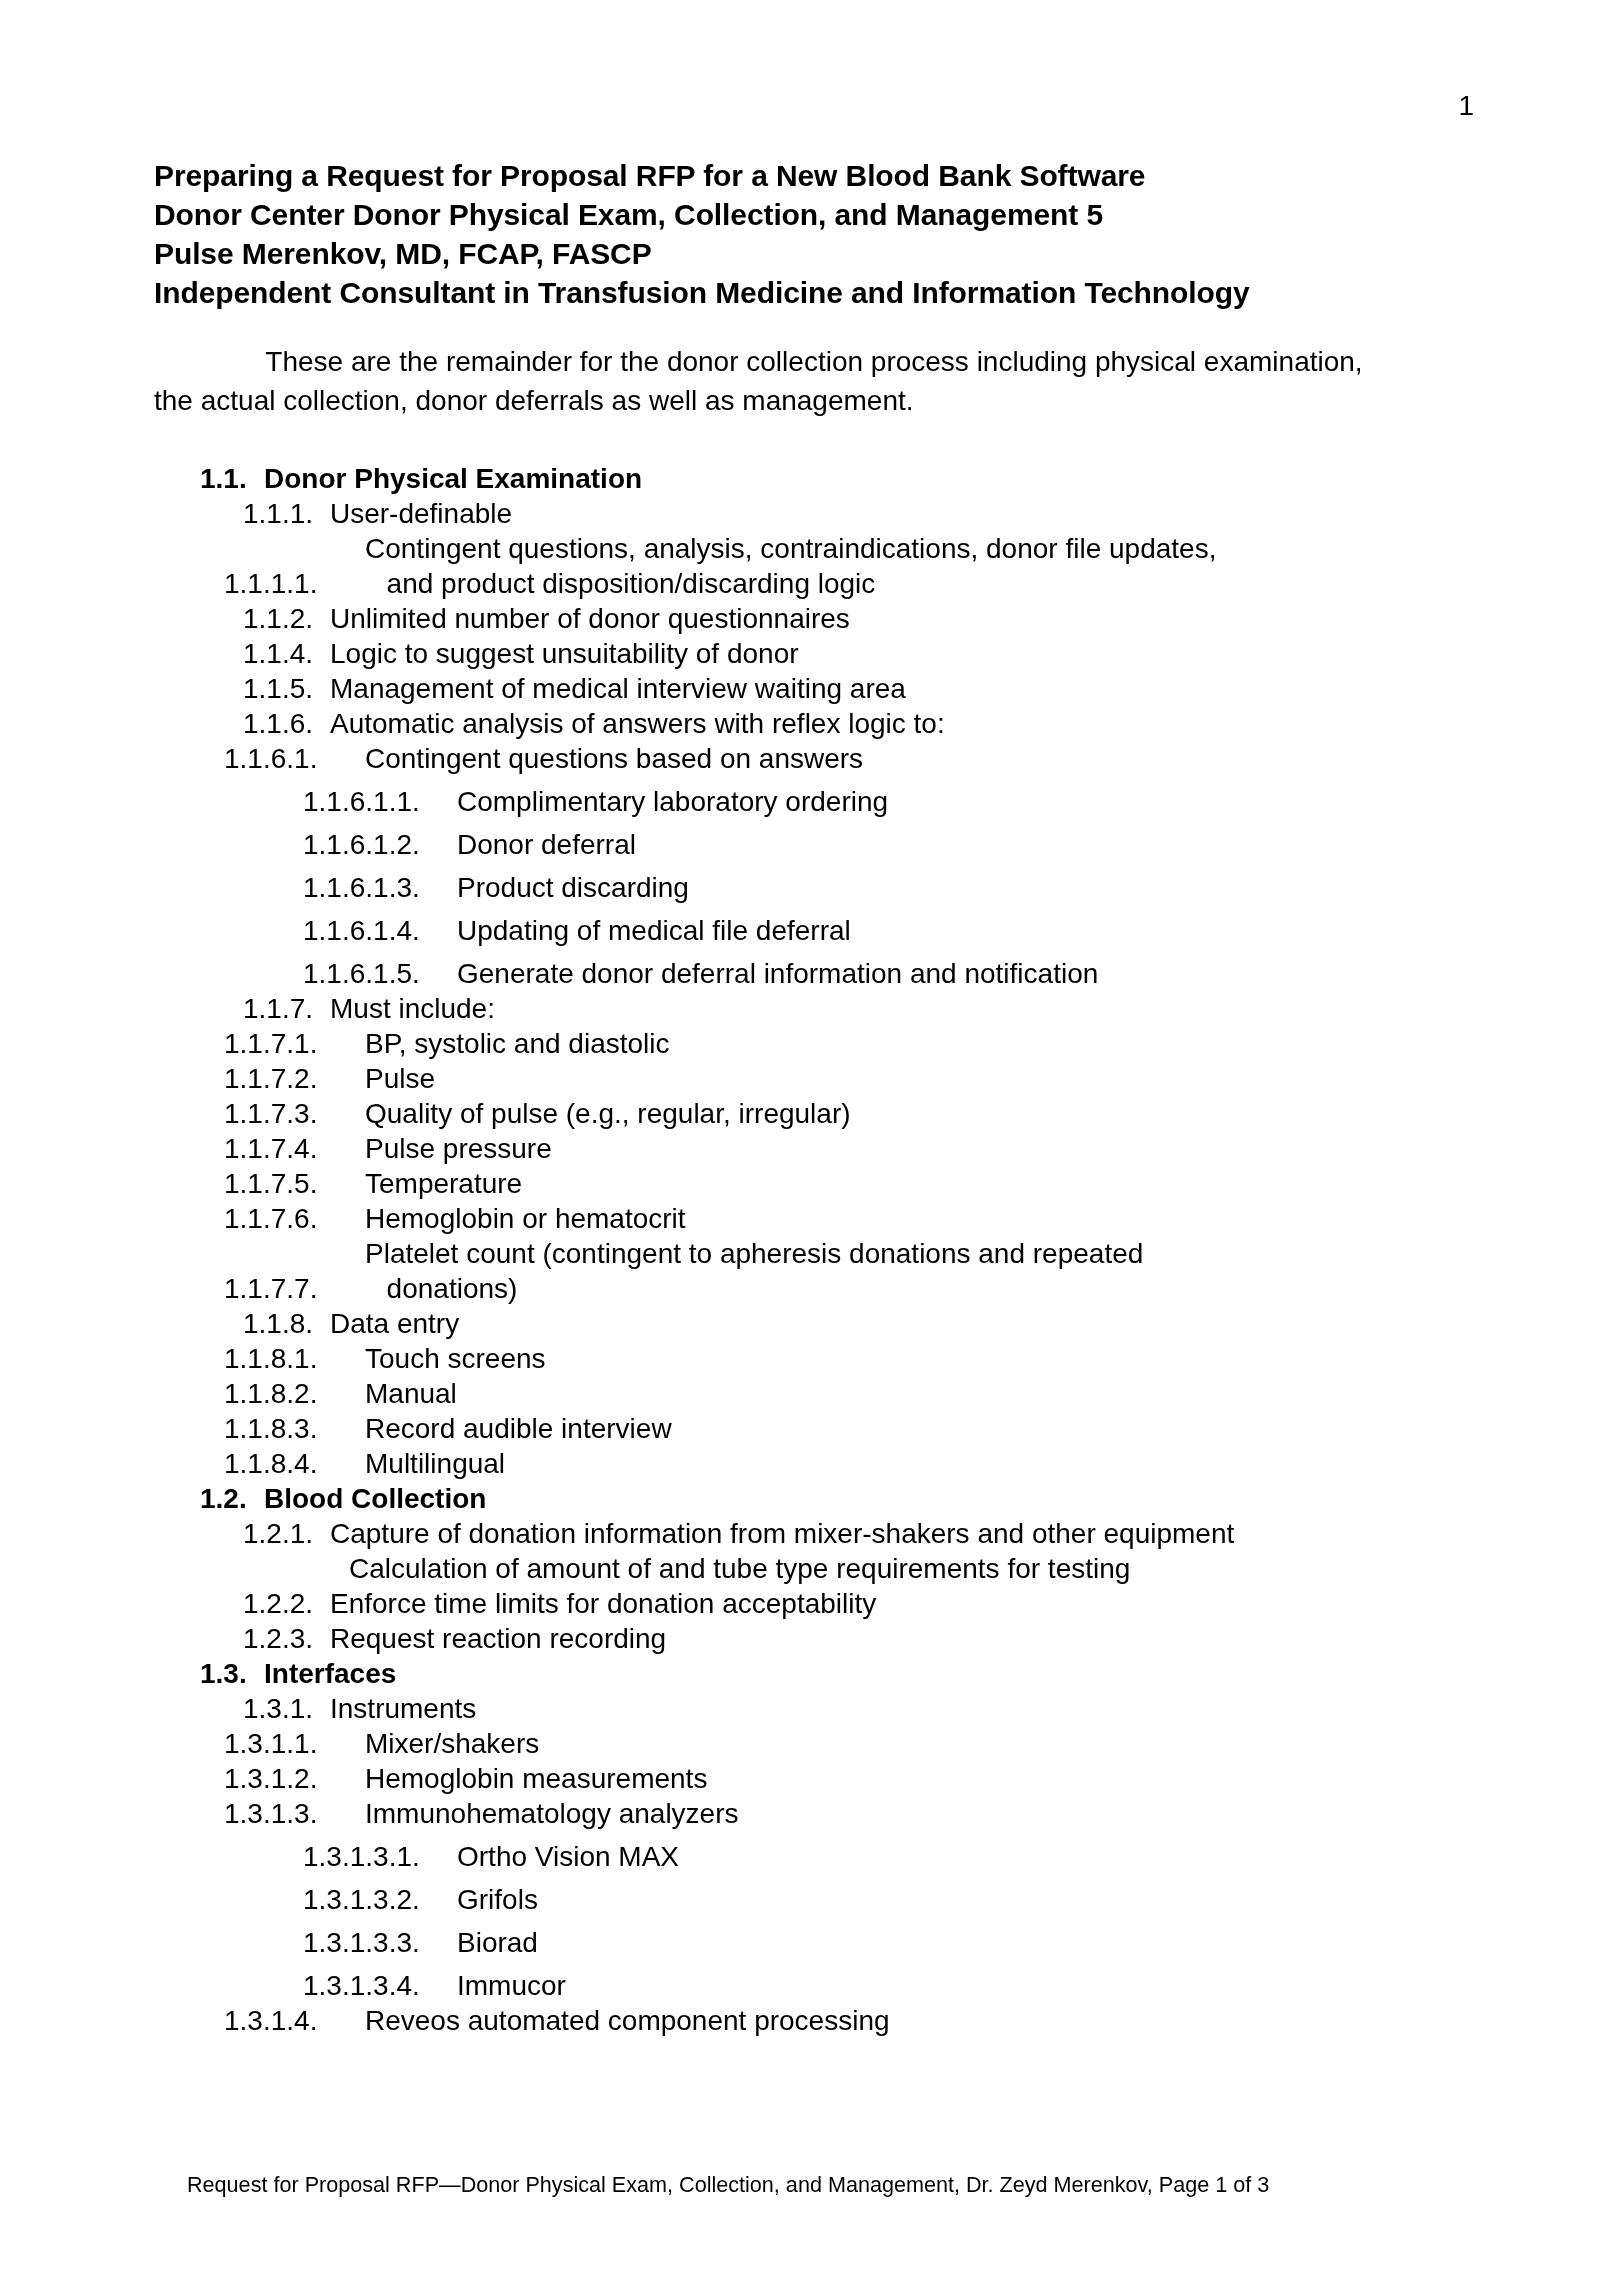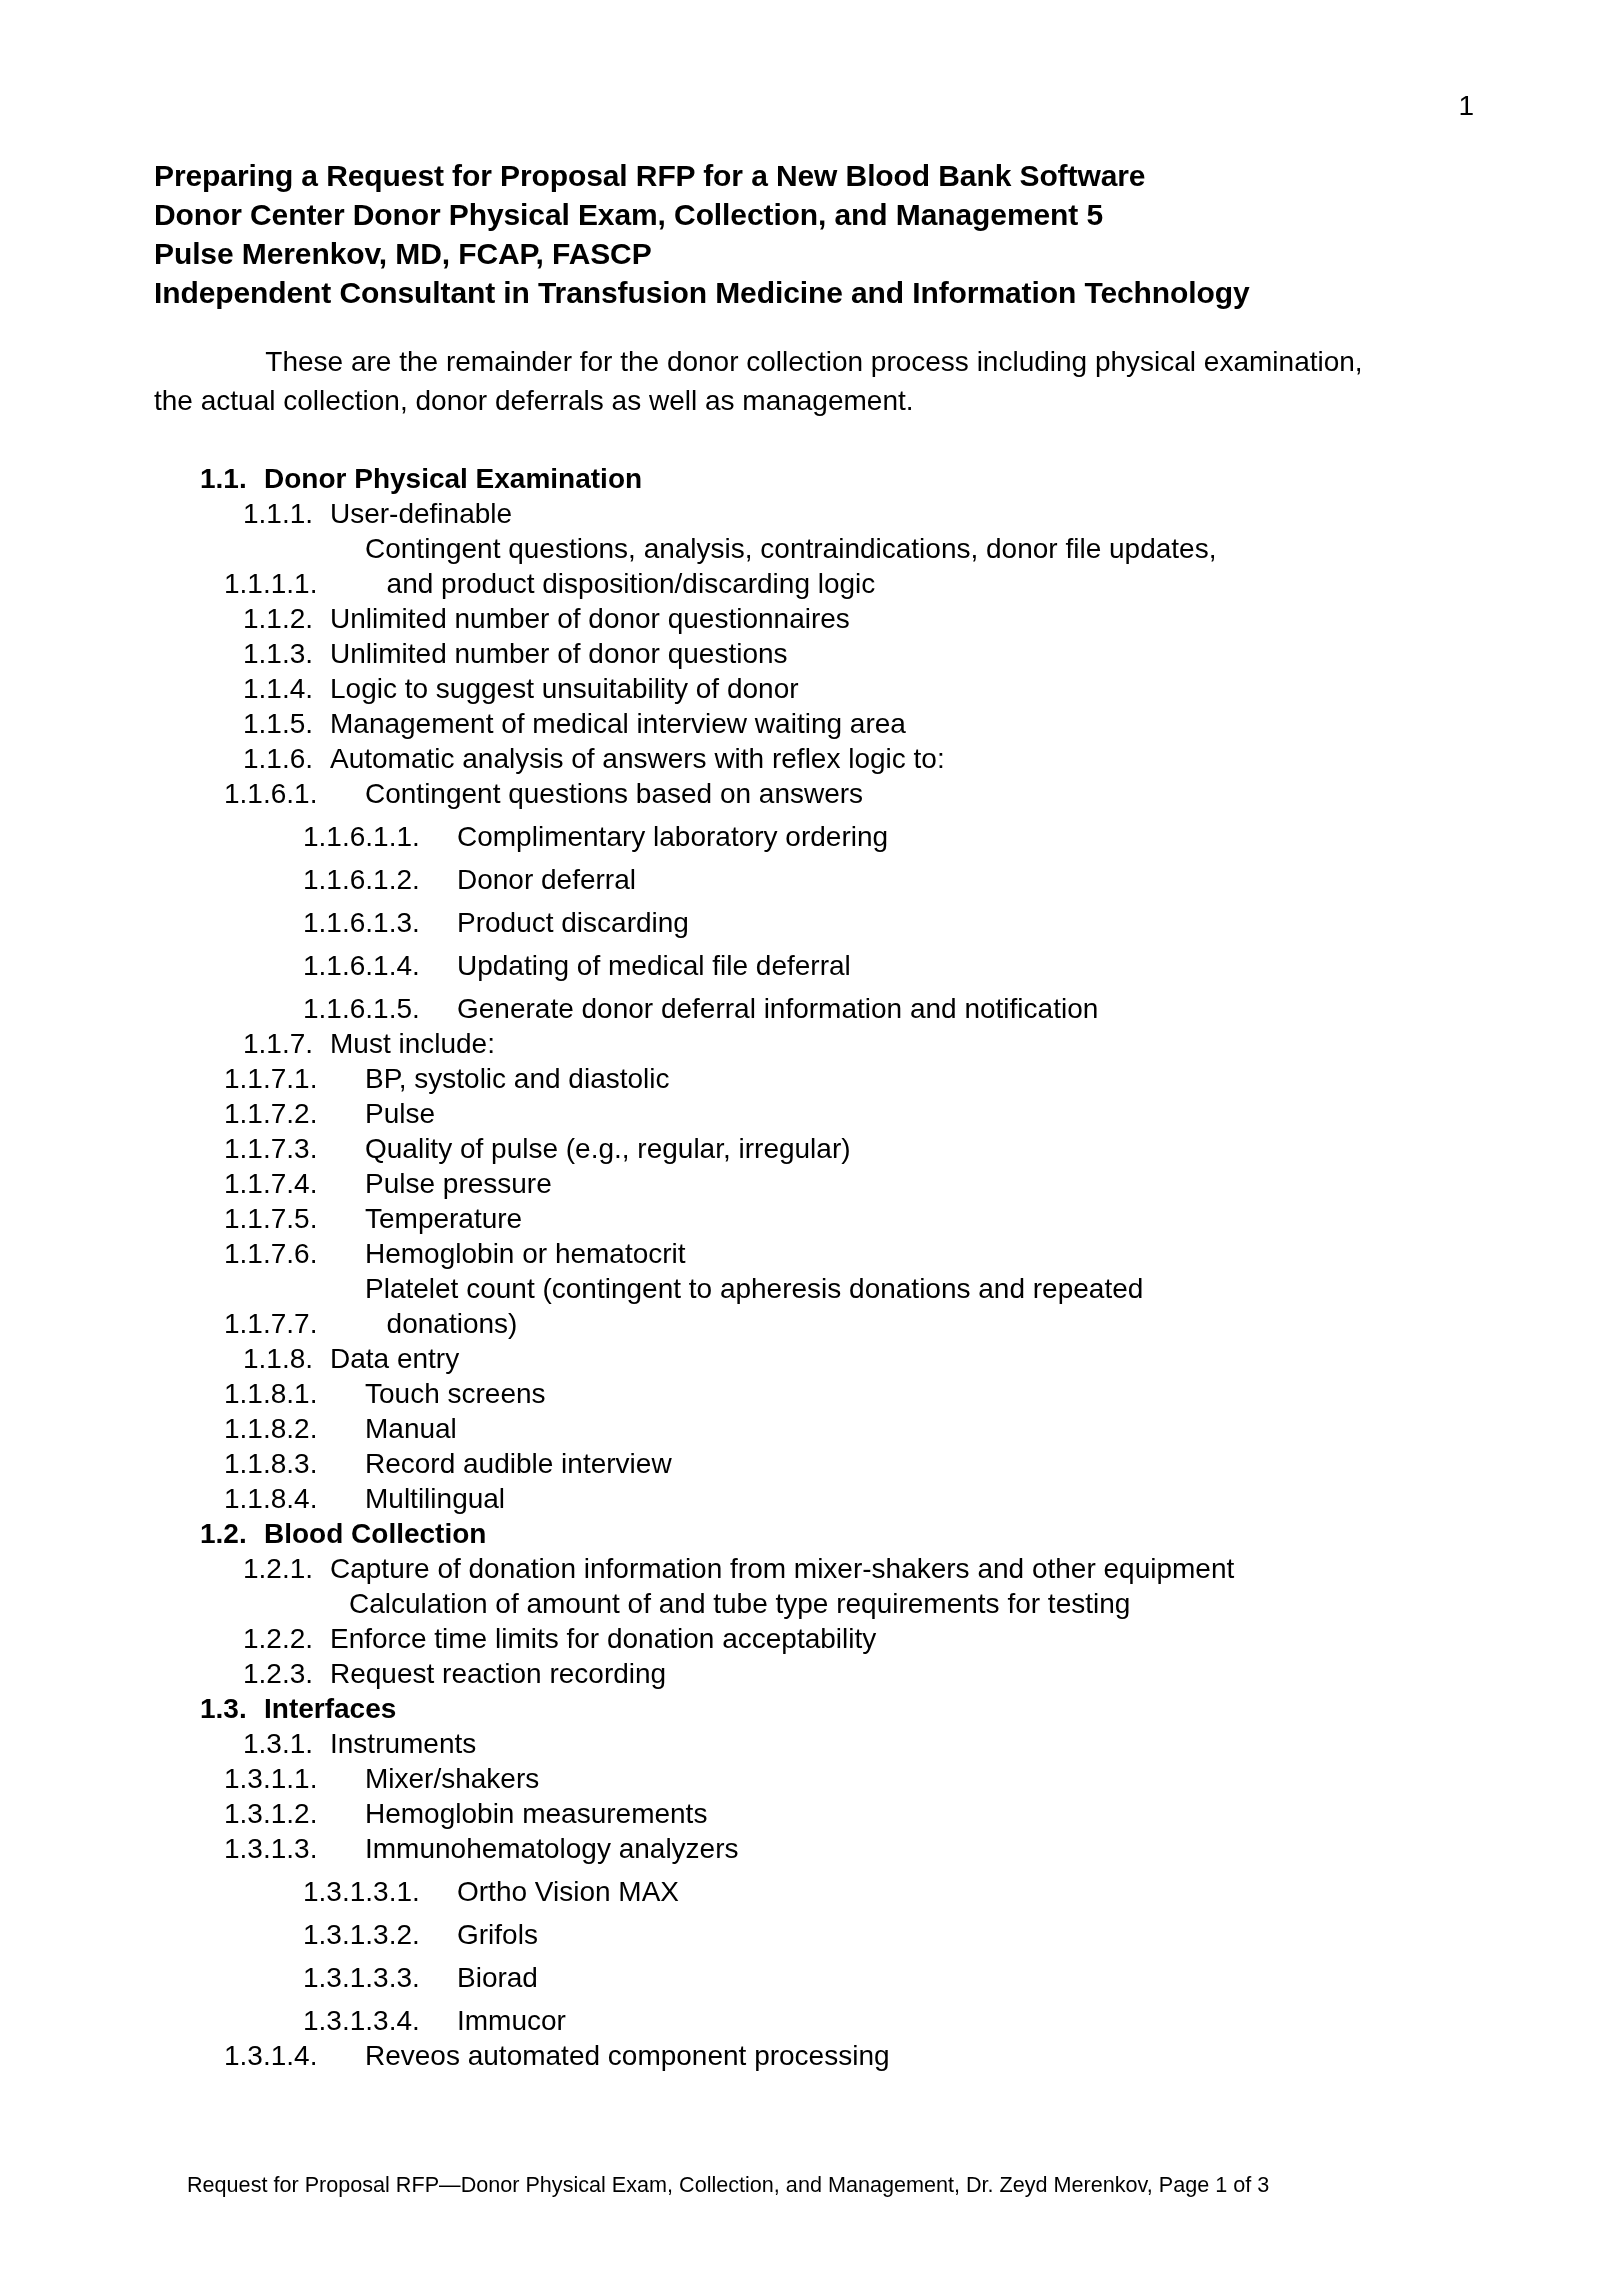--- a/index.html
+++ b/index.html
@@ -166,24 +166,20 @@
         </div>
         <div class="item lvl4">
           <span class="num">1.1.1.1.</span>
           <span class="txt"><span>Contingent questions, analysis, contraindications, donor file updates,</span><span class="cont">and product disposition/discarding logic</span></span>
         </div>
         <div class="item lvl3">
           <span class="num">1.1.2.</span>
           <span class="txt"><span>Unlimited number of donor questionnaires</span></span>
         </div>
         <div class="item lvl3">
-          <span class="num">1.1.3.</span>
-          <span class="txt"><span>Unlimited number of donor questions</span></span>
-        </div>
-        <div class="item lvl3">
           <span class="num">1.1.4.</span>
           <span class="txt"><span>Logic to suggest unsuitability of donor</span></span>
         </div>
         <div class="item lvl3">
           <span class="num">1.1.5.</span>
           <span class="txt"><span>Management of medical interview waiting area</span></span>
         </div>
         <div class="item lvl3">
           <span class="num">1.1.6.</span>
           <span class="txt"><span>Automatic analysis of answers with reflex logic to:</span></span>

